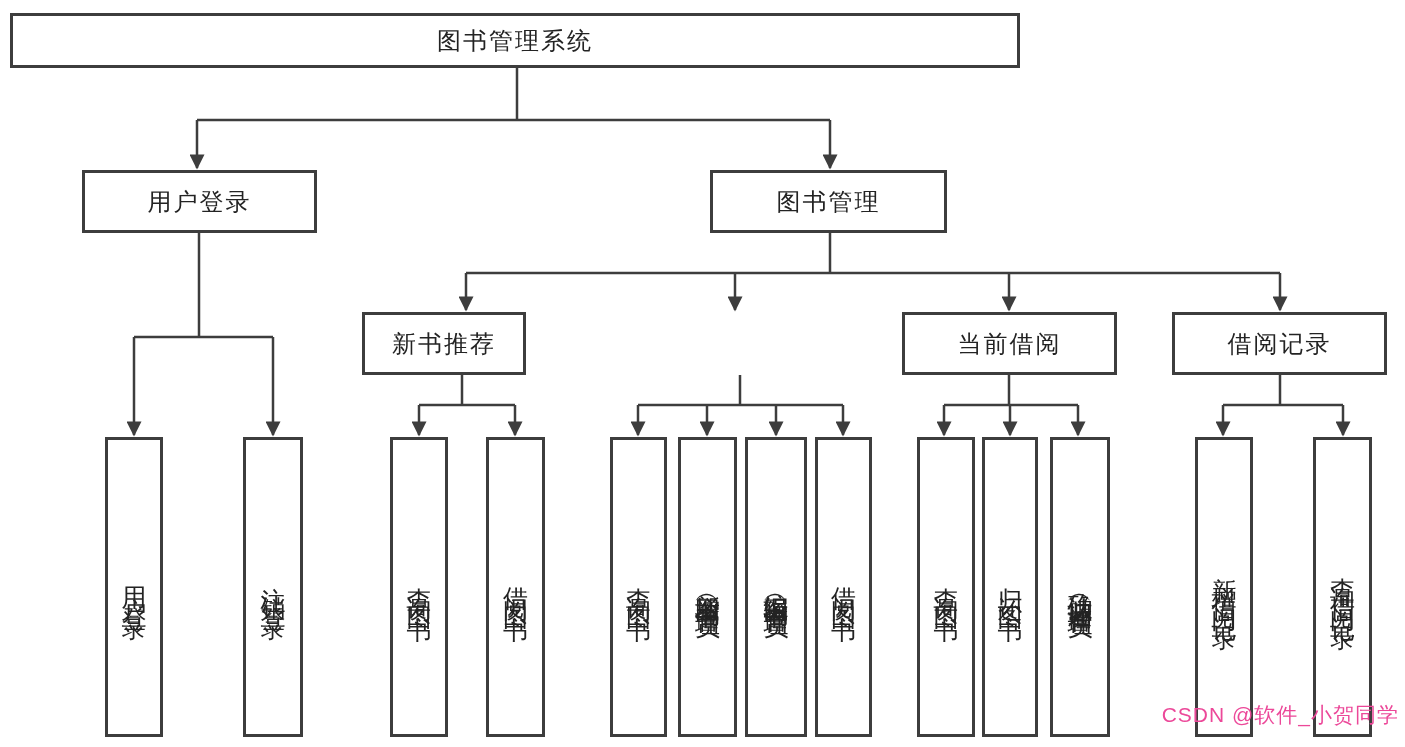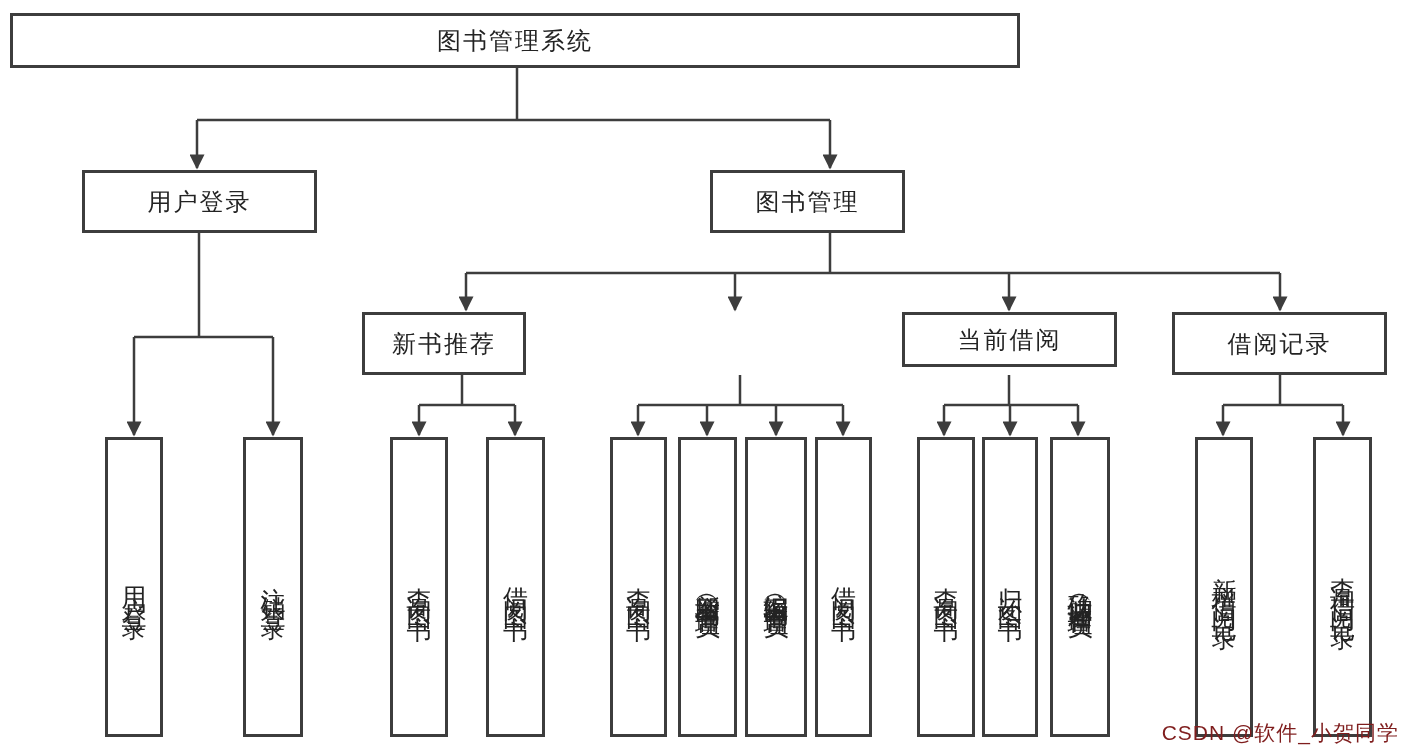--- a/index.html
+++ b/index.html
@@ -29,24 +29,24 @@
   .vbox span{
     writing-mode:vertical-rl;
     text-orientation:mixed;
     font-size:25px;
     letter-spacing:10px;
     line-height:1;
   }
   .vbox.tight span{letter-spacing:3px;}
   .watermark{
     position:absolute;
-    right:6px;bottom:0;
+    right:6px;bottom:18px;
     z-index:3;
     font-size:21px;
-    color:#7f1d1d;
+    color:#ec4899;
     letter-spacing:1px;
     white-space:nowrap;
   }
 </style>
 </head>
 <body>
 
 <div class="canvas">
 
   <svg class="connectors" width="1405" height="747">
@@ -87,28 +87,28 @@
     </g>
   </svg>
 
   <div class="box hbox" style="left:10px;top:13px;width:1010px;height:55px">
     <span>图书管理系统</span>
   </div>
 
   <div class="box hbox" style="left:82px;top:170px;width:235px;height:63px">
     <span>用户登录</span>
   </div>
-  <div class="box hbox" style="left:710px;top:170px;width:195px;height:63px">
+  <div class="box hbox" style="left:710px;top:170px;width:237px;height:63px">
     <span>图书管理</span>
   </div>
 
   <div class="box hbox" style="left:362px;top:312px;width:164px;height:63px">
     <span>新书推荐</span>
   </div>
-  <div class="box hbox" style="left:902px;top:312px;width:215px;height:55px">
+  <div class="box hbox" style="left:902px;top:312px;width:215px;height:63px">
     <span>当前借阅</span>
   </div>
   <div class="box hbox" style="left:1172px;top:312px;width:215px;height:63px">
     <span>借阅记录</span>
   </div>
 
   <div class="box vbox" style="left:105px;top:437px;width:58px;height:300px">
     <span>用户登录</span>
   </div>
   <div class="box vbox" style="left:243px;top:437px;width:60px;height:300px">

